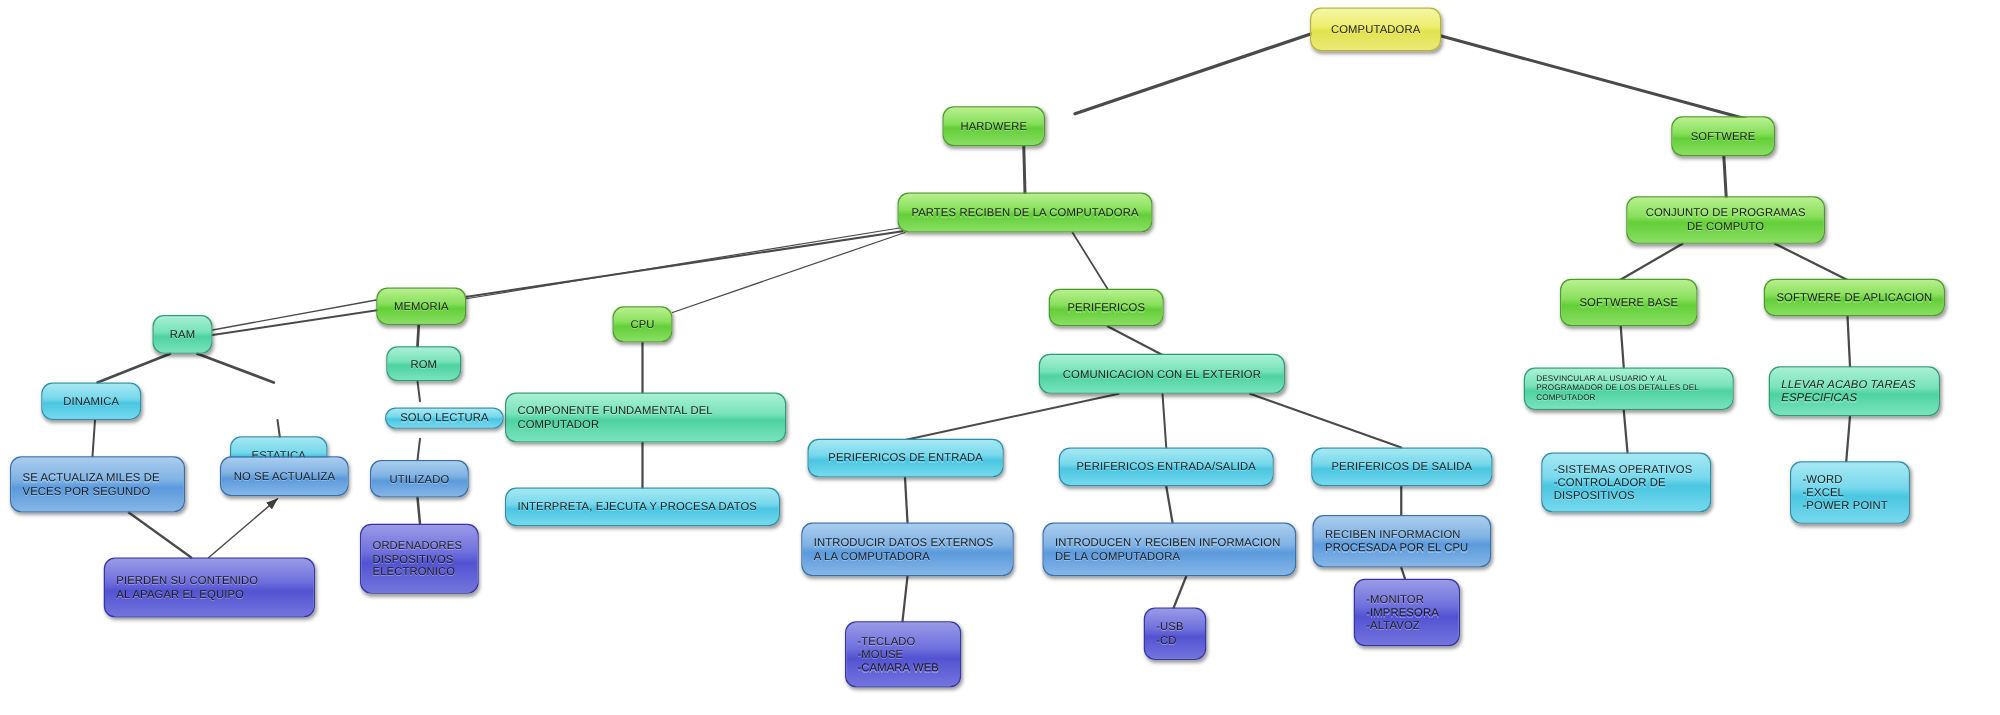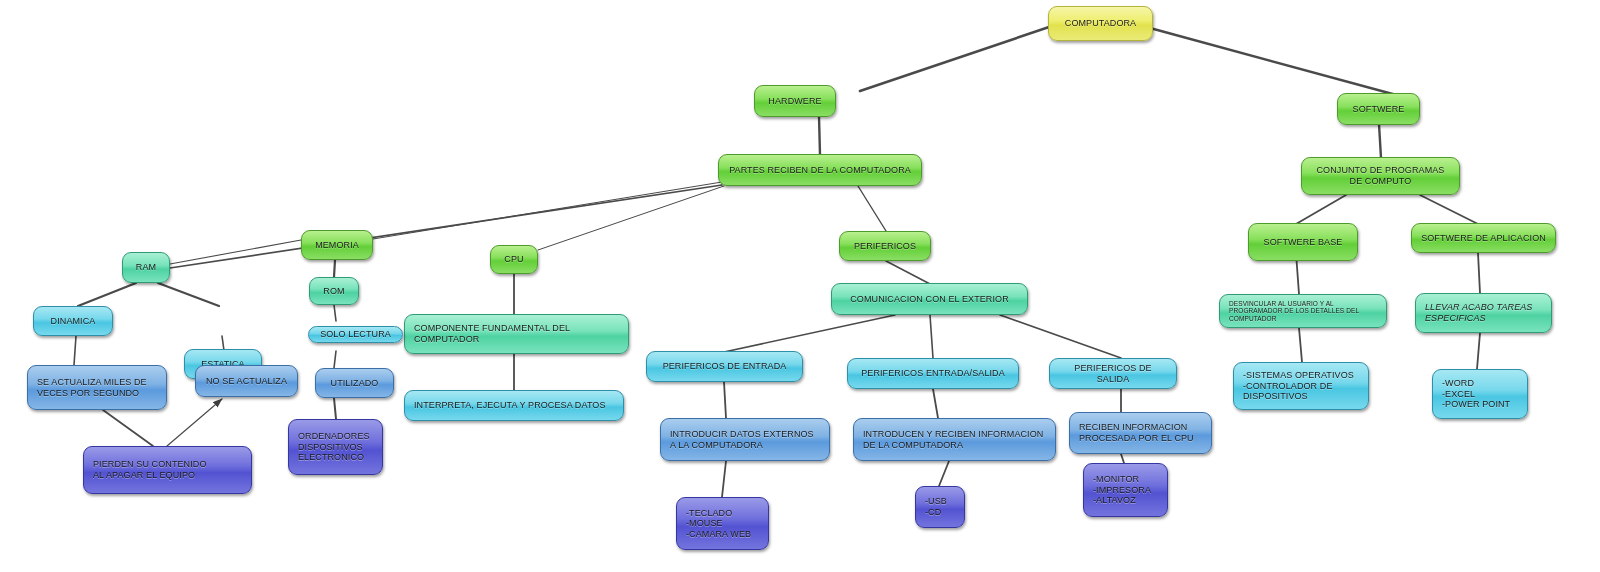--- a/index.html
+++ b/index.html
@@ -55,21 +55,20 @@
     background: linear-gradient(to bottom, #a9f0d4 0%, #78e3bb 42%, #4ed2a2 56%, #79e3bd 100%);
     border-color: #2f9c77;
   }
   .pal-cyan {
     background: linear-gradient(to bottom, #a6e8f3 0%, #77d8ec 42%, #4ac6e2 56%, #77d9ed 100%);
     border-color: #2e8fa8;
   }
   .pal-blue {
     background: linear-gradient(to bottom, #aacdee 0%, #7fb2e4 42%, #5b9add 56%, #85b6e6 100%);
     border-color: #3a6fa8;
-    margin-left: 19px;
   }
   .pal-indigo {
     background: linear-gradient(to bottom, #9a9ae8 0%, #7070dd 40%, #5353d2 56%, #7474de 100%);
     border-color: #3636a0;
   }
 </style>
 </head>
 <body>
 
 <div id="canvas">
@@ -125,36 +124,36 @@
       <div class="node pal-green center" style="left: 1337px; top: 93px; width: 83px; height: 32px; font-size: 9px;">SOFTWERE</div>
       <div class="node pal-green center" style="left: 718px; top: 154px; width: 204px; height: 32px; font-size: 9px;">PARTES RECIBEN DE LA COMPUTADORA</div>
       <div class="node pal-green center" style="left: 1301px; top: 157px; width: 159px; height: 38px; font-size: 9px;">CONJUNTO DE PROGRAMAS
 DE COMPUTO</div>
       <div class="node pal-green center" style="left: 301px; top: 230px; width: 72px; height: 30px; font-size: 9px;">MEMORIA</div>
       <div class="node pal-green center" style="left: 490px; top: 245px; width: 48px; height: 29px; font-size: 9px;">CPU</div>
       <div class="node pal-green center" style="left: 839px; top: 231px; width: 92px; height: 30px; font-size: 9px;">PERIFERICOS</div>
       <div class="node pal-green center" style="left: 1248px; top: 223px; width: 110px; height: 38px; font-size: 9px;">SOFTWERE BASE</div>
       <div class="node pal-green center" style="left: 1411px; top: 223px; width: 145px; height: 30px; font-size: 9px;">SOFTWERE DE APLICACION</div>
       <div class="node pal-mint center" style="left: 122px; top: 252px; width: 48px; height: 31px; font-size: 9px;">RAM</div>
-      <div class="node pal-mint center" style="left: 309px; top: 277px; width: 50px; height: 28px; font-size: 9px;">ROM</div>
+      <div class="node pal-mint center" style="left: 309px; top: 277px; width: 60px; height: 28px; font-size: 9px;">ROM</div>
       <div class="node pal-mint left" style="left: 404px; top: 314px; width: 225px; height: 40px; font-size: 9px;">COMPONENTE FUNDAMENTAL DEL
 COMPUTADOR</div>
       <div class="node pal-mint center" style="left: 831px; top: 283px; width: 197px; height: 32px; font-size: 9px;">COMUNICACION CON   EL  EXTERIOR</div>
       <div class="node pal-mint left" style="left: 1219px; top: 294px; width: 168px; height: 34px; font-size: 6.5px;">DESVINCULAR AL USUARIO Y AL
 PROGRAMADOR DE LOS DETALLES DEL
 COMPUTADOR</div>
       <div class="node pal-mint left" style="left: 1415px; top: 293px; width: 137px; height: 40px; font-size: 9px; font-style: italic;">LLEVAR ACABO TAREAS
 ESPECIFICAS</div>
       <div class="node pal-cyan center" style="left: 33px; top: 306px; width: 80px; height: 30px; font-size: 9px;">DINAMICA</div>
       <div class="node pal-cyan center" style="left: 184px; top: 306px; width: 78px; height: 30px; font-size: 9px; margin-top: 43px;">ESTATICA</div>
       <div class="node pal-cyan center" style="left: 290px; top: 326px; width: 95px; height: 17px; font-size: 9px; margin-left: 18px;">SOLO LECTURA</div>
       <div class="node pal-cyan left" style="left: 404px; top: 390px; width: 220px; height: 31px; font-size: 9px;">INTERPRETA, EJECUTA Y PROCESA DATOS</div>
       <div class="node pal-cyan center" style="left: 646px; top: 351px; width: 157px; height: 31px; font-size: 9px;">PERIFERICOS DE ENTRADA</div>
       <div class="node pal-cyan center" style="left: 847px; top: 358px; width: 172px; height: 31px; font-size: 9px;">PERIFERICOS ENTRADA/SALIDA</div>
-      <div class="node pal-cyan center" style="left: 1049px; top: 358px; width: 128px; height: 31px; font-size: 9px;">PERIFERICOS DE SALIDA</div>
+      <div class="node pal-cyan center" style="left: 1049px; top: 358px; width: 145px; height: 31px; font-size: 9px;">PERIFERICOS DE SALIDA</div>
       <div class="node pal-cyan left" style="left: 1233px; top: 362px; width: 136px; height: 48px; font-size: 9px;">-SISTEMAS OPERATIVOS
 -CONTROLADOR DE
 DISPOSITIVOS</div>
       <div class="node pal-cyan left" style="left: 1432px; top: 369px; width: 96px; height: 50px; font-size: 9px;">-WORD
 -EXCEL
 -POWER POINT</div>
       <div class="node pal-blue center" style="left: 296px; top: 368px; width: 79px; height: 30px; font-size: 9px;">UTILIZADO</div>
       <div class="node pal-blue left" style="left: 8px; top: 365px; width: 140px; height: 45px; font-size: 9px;">SE ACTUALIZA MILES DE
 VECES POR SEGUNDO</div>
       <div class="node pal-blue center" style="left: 176px; top: 365px; width: 103px; height: 32px; font-size: 9px;">NO SE ACTUALIZA</div>

